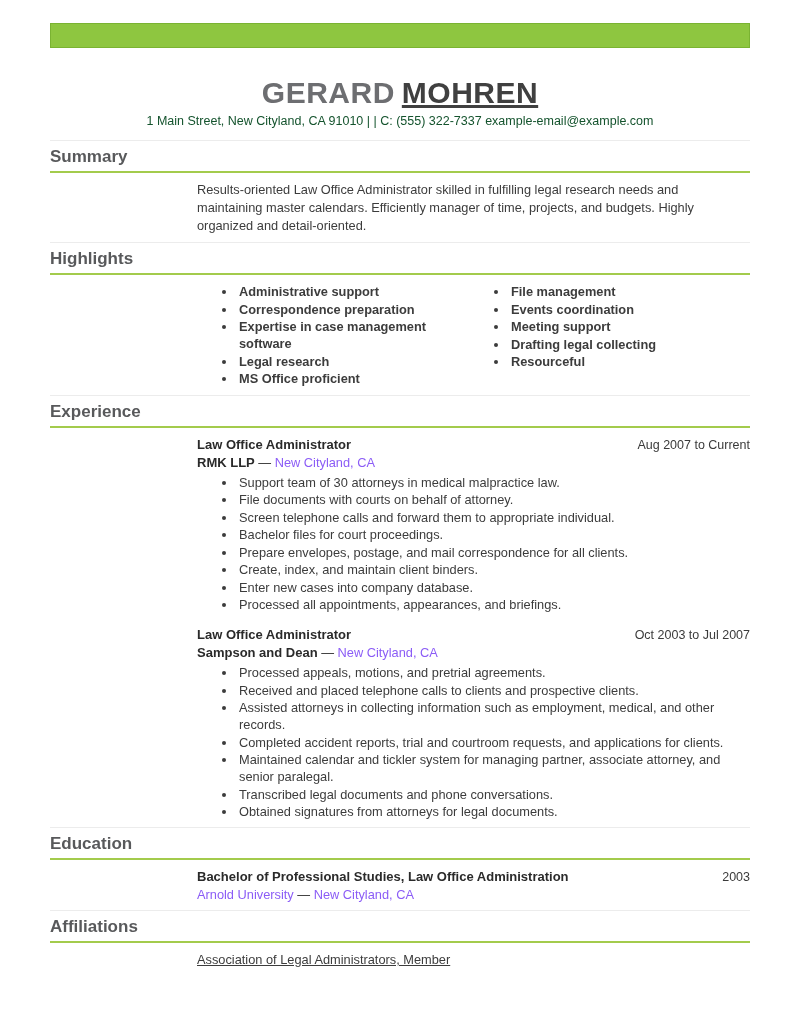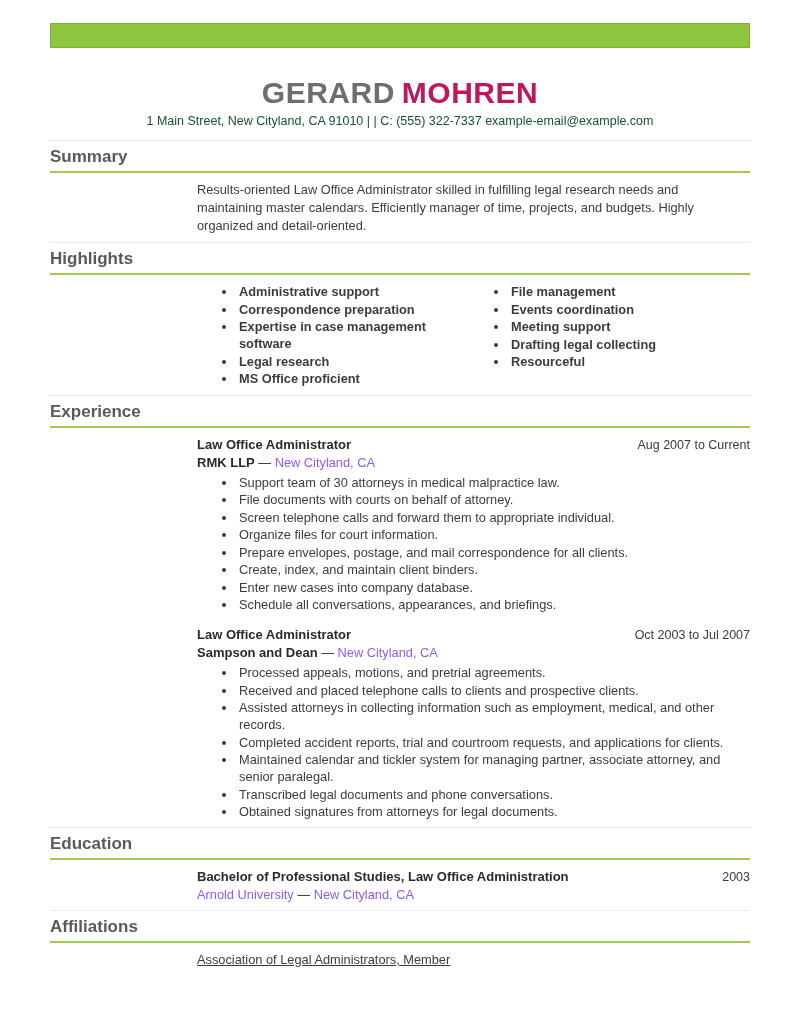--- a/index.html
+++ b/index.html
@@ -28,21 +28,21 @@
   }
   header { text-align: center; }
   h1 {
     margin: 28px 0 4px 0;
     font-size: 30px;
     line-height: 34px;
     font-weight: bold;
     letter-spacing: 0.5px;
   }
   .name-first { color: #6d6e71; }
-  .name-last  { color: #be185d; margin-left: 7px; }
+  .name-last  { color: #404040; margin-left: 7px; text-decoration: underline; }
   .contact {
     font-size: 12.5px;
     color: #14532d;
     margin: 2px 0 12px 0;
   }
   section {
     border-top: 1px solid #ececec;
     margin-top: 7px;
     padding-top: 5px;
   }
@@ -143,25 +143,25 @@
         </div>
         <div class="company-line">
           <span class="bold-line">RMK LLP</span>
           <span class="dash">—</span>
           <span class="plain">New Cityland, CA</span>
         </div>
         <ul class="bullets">
           <li>Support team of 30 attorneys in medical malpractice law.</li>
           <li>File documents with courts on behalf of attorney.</li>
           <li>Screen telephone calls and forward them to appropriate individual.</li>
-          <li>Organize files for court information.</li>
+          <li>Bachelor files for court proceedings.</li>
           <li>Prepare envelopes, postage, and mail correspondence for all clients.</li>
           <li>Create, index, and maintain client binders.</li>
           <li>Enter new cases into company database.</li>
-          <li>Schedule all conversations, appearances, and briefings.</li>
+          <li>Processed all appointments, appearances, and briefings.</li>
         </ul>
       </article>
 
       <article class="job">
         <div class="row-between">
           <span class="bold-line">Law Office Administrator</span>
           <span class="date-text">Oct 2003 to Jul 2007</span>
         </div>
         <div class="company-line">
           <span class="bold-line">Sampson and Dean</span>

